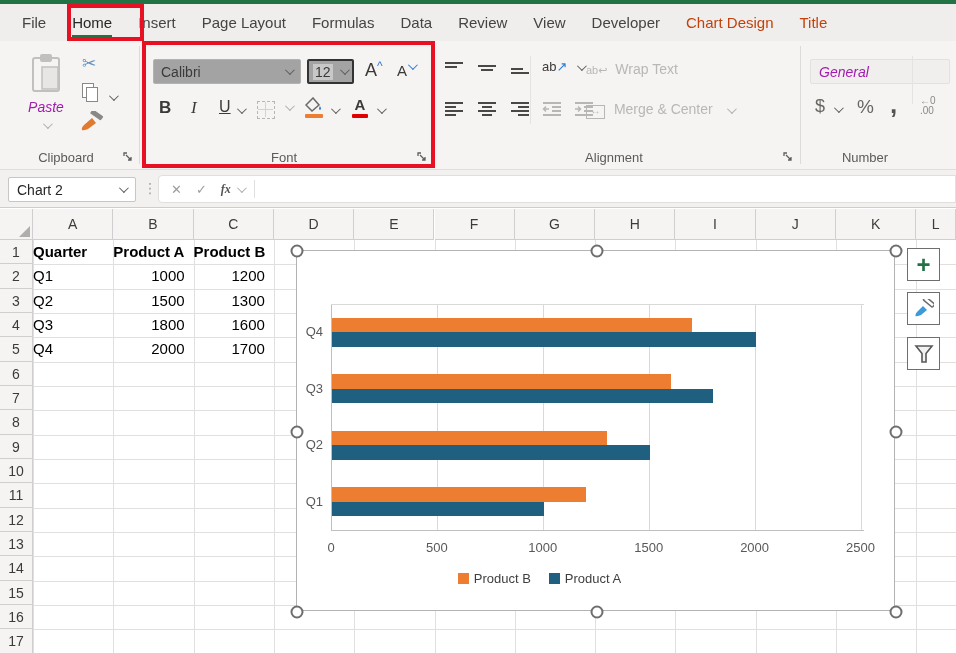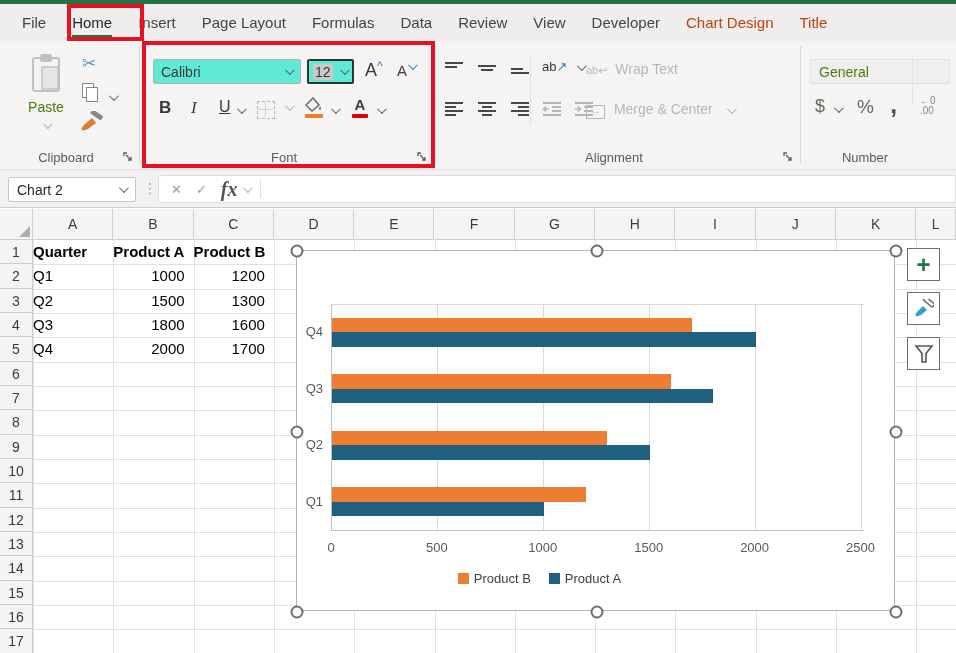--- a/index.html
+++ b/index.html
@@ -14,26 +14,26 @@
   .tab{position:relative;font-size:15px;color:#444;height:37px;line-height:37px;cursor:default;white-space:nowrap;}
   .tab.contextual{color:#c2410c;}
   .tab.active{color:#262626;}
   .tab .underline{position:absolute;left:0;bottom:3px;width:100%;height:3px;background:#217346;}
 
   
   .ribbon{left:0;top:41px;width:956px;height:129px;background:#f6f4f2;border-bottom:1px solid #e1dfdd;box-sizing:border-box;}
   .gsep{position:absolute;top:5px;width:1px;height:118px;background:#dddbd9;}
   .glabel{position:absolute;bottom:5px;font-size:13px;color:#5c5a58;text-align:center;}
   .launcher{position:absolute;bottom:7px;width:12px;height:12px;}
-  .combo{position:absolute;background:#5eead4;border:1px solid #b5b3b1;border-radius:2px;font-size:14px;
+  .combo{position:absolute;background:#a3a3a3;border:1px solid #b5b3b1;border-radius:2px;font-size:14px;
          display:flex;align-items:center;box-sizing:border-box;}
   .chev{display:inline-block;width:6px;height:6px;border-right:1.4px solid #605e5c;border-bottom:1.4px solid #605e5c;
         transform:rotate(45deg) translateY(-2px);}
   .chev.lite{border-color:#b0aeac;}
-  .disabled-txt{color:#4d7c0f;}
+  .disabled-txt{color:#a21caf;font-style:italic;}
   .mini{font-size:11px;}
   .accentbar{position:absolute;height:4px;border-radius:1px;}
 
   
   .fbar{left:0;top:170px;width:956px;height:38px;background:#f3f1f0;border-bottom:1px solid #cfcdcb;box-sizing:border-box;}
   .namebox{position:absolute;left:8px;top:7px;width:128px;height:25px;background:#fff;border:1px solid #c8c6c4;
            border-radius:2px;font-size:14px;color:#262626;display:flex;align-items:center;box-sizing:border-box;}
   .fxfield{position:absolute;left:158px;top:5px;width:798px;height:28px;background:#fff;border:1px solid #e1dfdd;
            border-radius:4px 0 0 4px;display:flex;align-items:center;box-sizing:border-box;}
 
@@ -270,21 +270,21 @@
 
   <div class="abs fbar">
     <div class="namebox">
       <span style="padding-left:8px;flex:1;">Chart 2</span>
       <span class="chev" style="margin-right:9px;"></span>
     </div>
     <span class="abs" style="left:143px;top:10px;color:#a0a0a0;font-size:14px;">⋮</span>
     <div class="fxfield">
       <span style="margin-left:12px;color:#9f9d9b;font-size:13px;">✕</span>
       <span style="margin-left:14px;color:#9f9d9b;font-size:13px;">✓</span>
-      <span style="margin-left:14px;color:#55534f;font-size:20px;font-style:italic;font-family:'Liberation Serif',serif;font-weight:bold;">fx</span>
+      <span style="margin-left:14px;color:#55534f;font-size:12px;font-style:italic;font-family:'Liberation Serif',serif;font-weight:bold;">fx</span>
       <span class="chev lite" style="margin-left:6px;"></span>
       <span style="margin-left:10px;width:1px;height:18px;background:#e1dfdd;"></span>
       <span style="flex:1;padding-left:8px;font-size:14px;"></span>
     </div>
   </div>
 
   <div class="abs sheet" id="sheet">
     <div class="hcell" style="left:0;top:0;width:33px;height:31px;">
       <span style="position:absolute;right:2px;bottom:2px;width:0;height:0;border-left:11px solid transparent;border-bottom:11px solid #b0aeac;"></span>
     </div>

